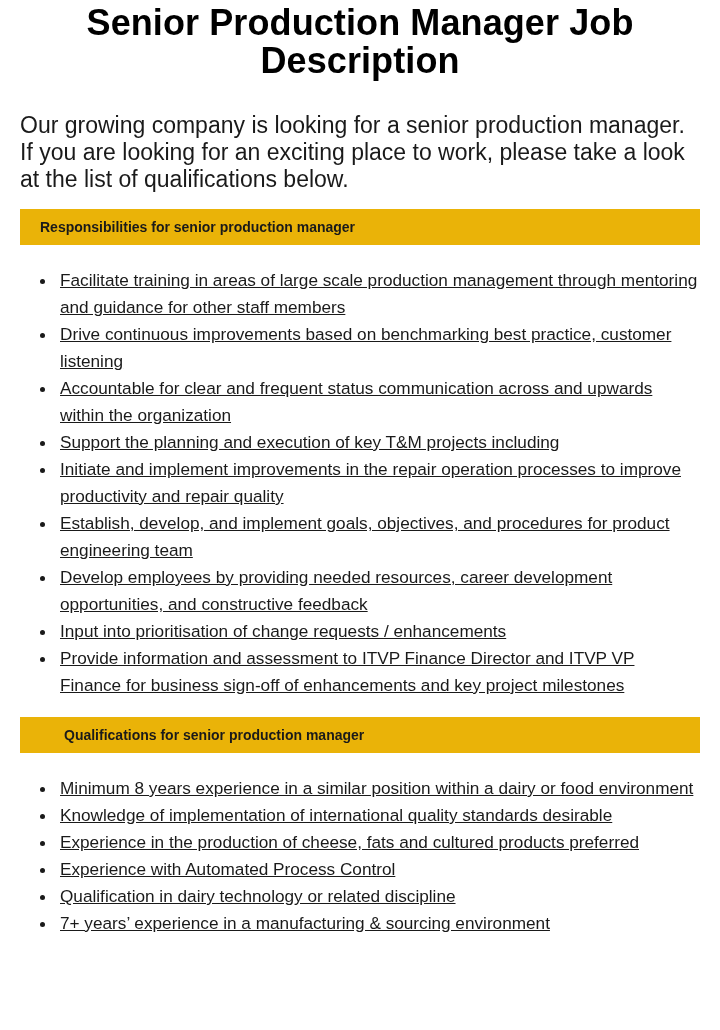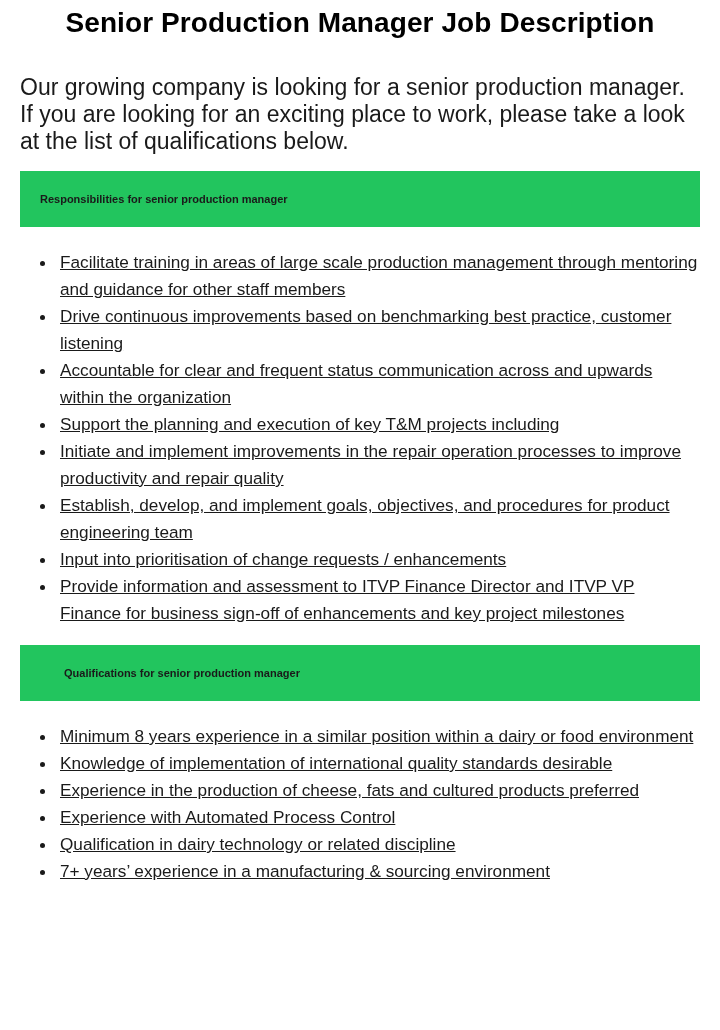--- a/index.html
+++ b/index.html
@@ -5,39 +5,39 @@
     html, body { margin: 0; padding: 0; background: #ffffff; }
     body {
       width: 720px; height: 1030px; overflow: hidden;
       font-family: "Liberation Sans", "DejaVu Sans", sans-serif;
       color: #1a1a1a;
     }
     .page { padding: 0 20px 0 20px; }
     h1 {
       margin: 0;
       padding-top: 4px;
-      font-size: 28px;
+      font-size: 36px;
       font-weight: bold;
       text-align: center;
       line-height: 38px;
       color: #000;
       letter-spacing: 0.1px;
     }
     .intro {
       margin: 32px 0 0 0;
       font-size: 23px;
       line-height: 27px;
     }
     .section-header {
       margin-top: 16px;
-      background: #22c55e;
-      height: 56px;
+      background: #eab308;
+      height: 36px;
       display: flex; align-items: center;
       padding-left: 20px;
-      font-size: 11px;
+      font-size: 14px;
       font-weight: bold;
       color: #1a1a1a;
     }
     ul.items {
       margin: 22px 0 0 0;
       padding: 0 0 0 40px;
       list-style: none;
       text-decoration: underline;
     }
     ul.items li {
@@ -62,20 +62,21 @@
   <p class="intro">Our growing company is looking for a senior production manager. If you are looking for an exciting place to work, please take a look at the list of qualifications below.</p>
 
   <div class="section-header">Responsibilities for senior production manager</div>
   <ul class="items">
     <li><span class="bullet"></span><span>Facilitate training in areas of large scale production management through mentoring and guidance for other staff members</span></li>
     <li><span class="bullet"></span><span>Drive continuous improvements based on benchmarking best practice, customer listening</span></li>
     <li><span class="bullet"></span><span>Accountable for clear and frequent status communication across and upwards within the organization</span></li>
     <li><span class="bullet"></span><span>Support the planning and execution of key T&amp;M projects including</span></li>
     <li><span class="bullet"></span><span>Initiate and implement improvements in the repair operation processes to improve productivity and repair quality</span></li>
     <li><span class="bullet"></span><span>Establish, develop, and implement goals, objectives, and procedures for product engineering team</span></li>
+    <li><span class="bullet"></span><span>Develop employees by providing needed resources, career development opportunities, and constructive feedback</span></li>
     <li><span class="bullet"></span><span>Input into prioritisation of change requests / enhancements</span></li>
     <li><span class="bullet"></span><span>Provide information and assessment to ITVP Finance Director and ITVP VP Finance for business sign-off of enhancements and key project milestones</span></li>
   </ul>
 
   <div class="section-header qual-header">Qualifications for senior production manager</div>
   <ul class="items">
     <li><span class="bullet"></span><span>Minimum 8 years experience in a similar position within a dairy or food environment</span></li>
     <li><span class="bullet"></span><span>Knowledge of implementation of international quality standards desirable</span></li>
     <li><span class="bullet"></span><span>Experience in the production of cheese, fats and cultured products preferred</span></li>
     <li><span class="bullet"></span><span>Experience with Automated Process Control</span></li>

